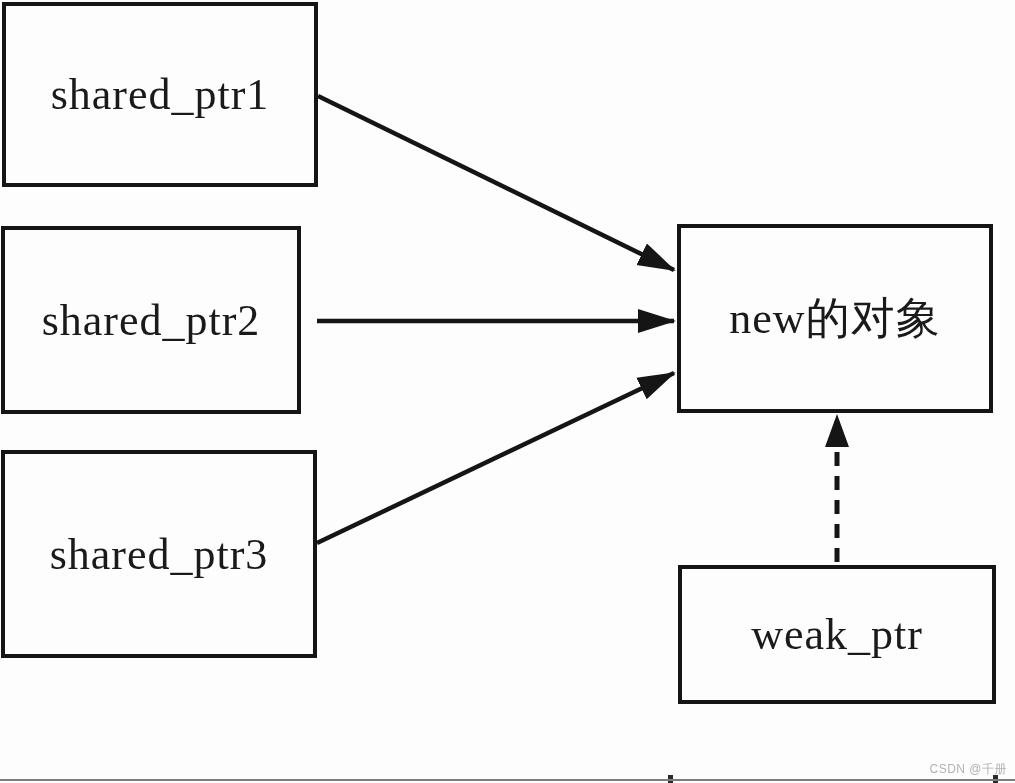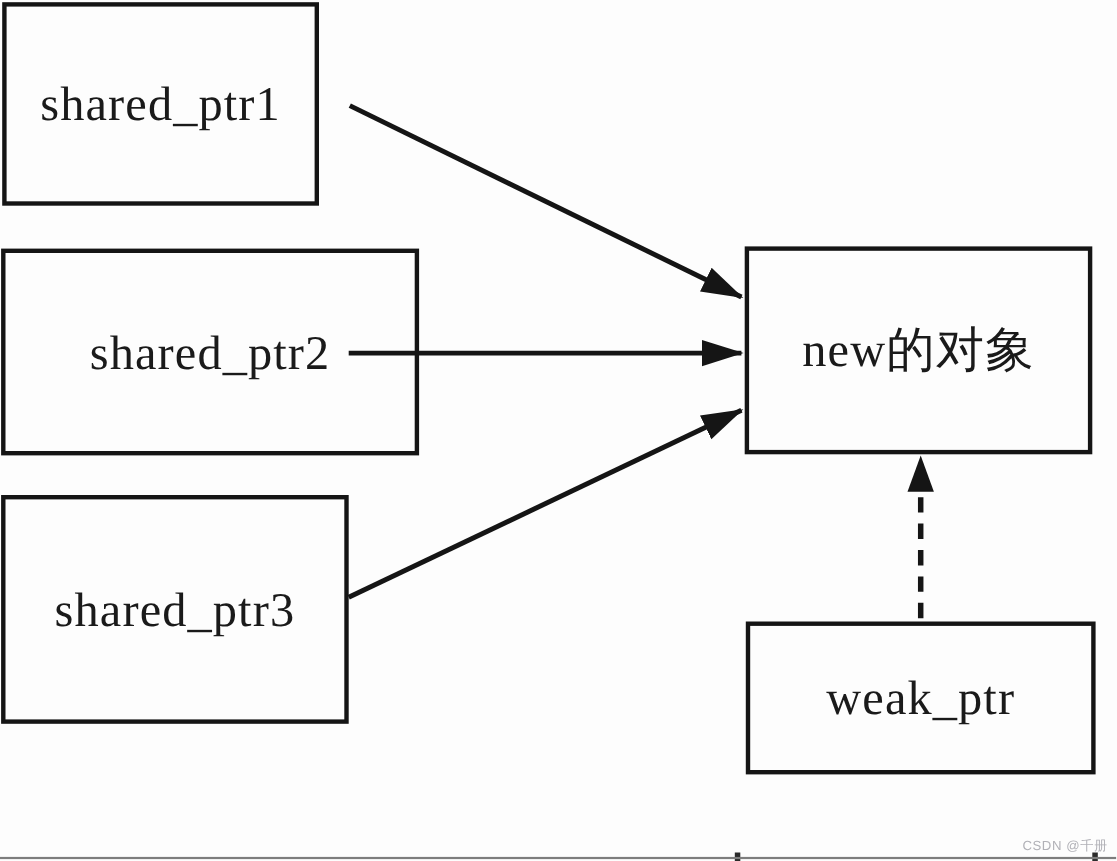--- a/index.html
+++ b/index.html
@@ -23,22 +23,22 @@
     display: flex;
     align-items: center;
     justify-content: center;
   }
   .node-label {
     font-size: 44px;
     letter-spacing: 1px;
     color: #1a1a1a;
     white-space: nowrap;
   }
-  #node-shared-ptr1 { left: 2px;   top: 2px;   width: 288px; height: 185px; }
-  #node-shared-ptr2 { left: 1px;   top: 226px; width: 380px; height: 188px; }
+  #node-shared-ptr1 { left: 2px;   top: 2px;   width: 316px; height: 185px; }
+  #node-shared-ptr2 { left: 1px;   top: 226px; width: 300px; height: 188px; }
   #node-shared-ptr3 { left: 1px;   top: 450px; width: 316px; height: 208px; }
   #node-new-object  { left: 677px; top: 224px; width: 316px; height: 189px; }
   #node-weak-ptr    { left: 678px; top: 565px; width: 318px; height: 139px; }
 
   svg.edges {
     position: absolute;
     left: 0;
     top: 0;
     pointer-events: none;
   }

